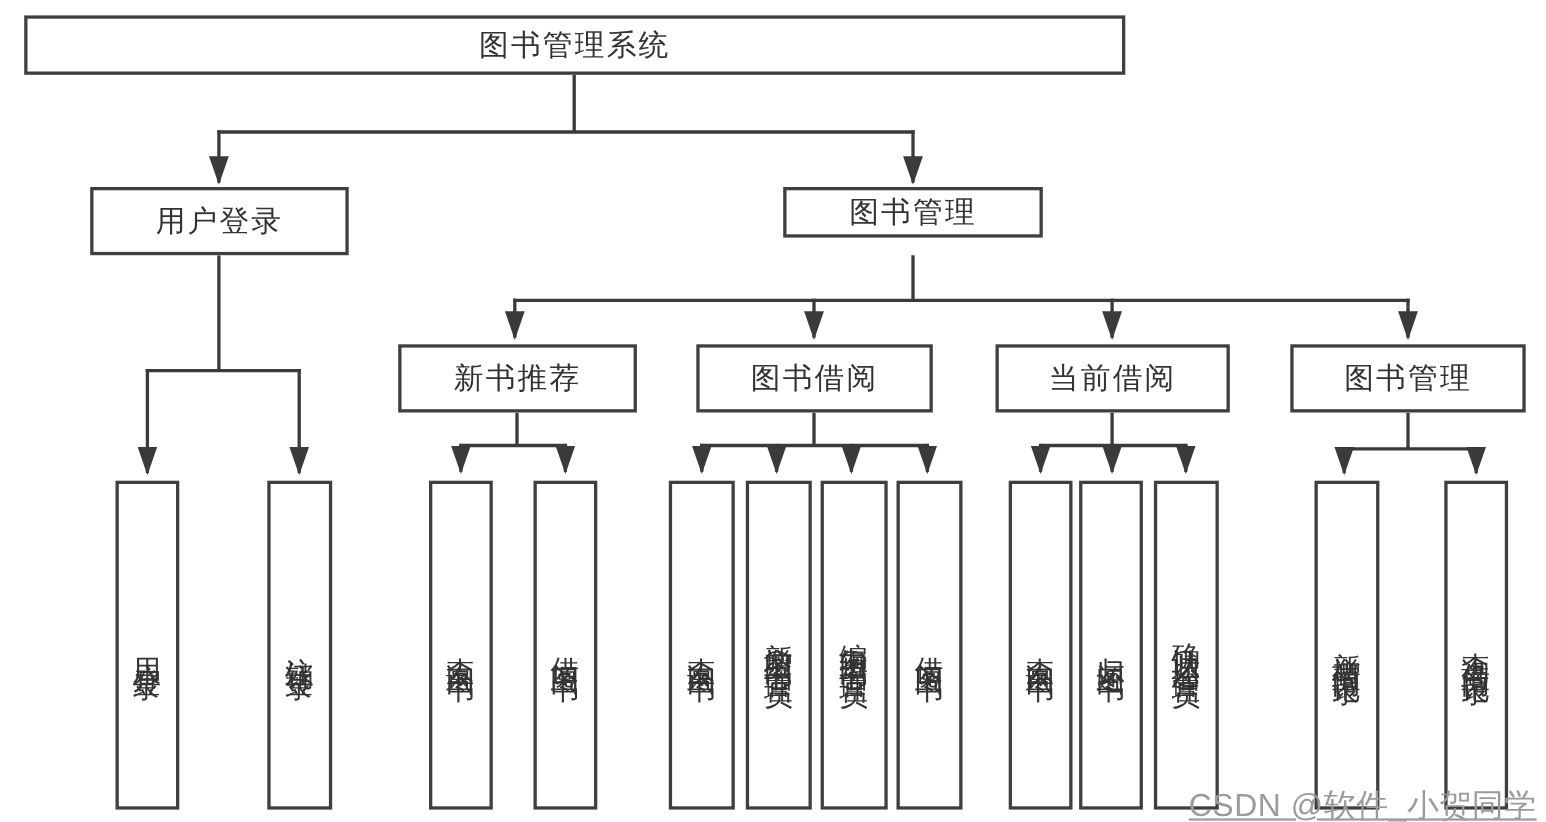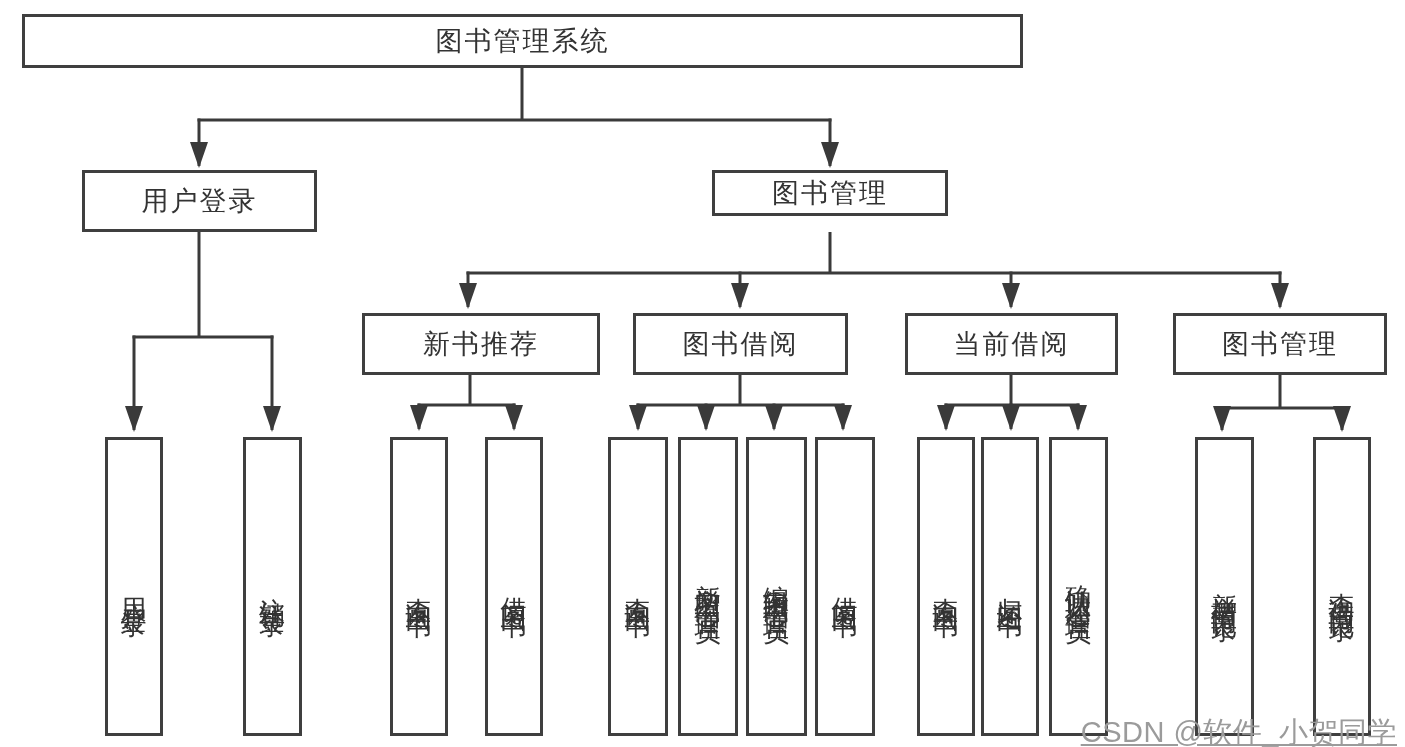--- a/index.html
+++ b/index.html
@@ -44,21 +44,21 @@
     writing-mode: vertical-rl;
     font-size: 26px;
     letter-spacing: 5px;
     color: #333333;
     line-height: 1;
   }
   
   .n-root           { left: 22px;   top: 14px;  width: 1001px; height: 54px; }
   .n-user-login     { left: 82px;   top: 170px; width: 235px;  height: 62px; }
   .n-book-mgmt      { left: 712px;  top: 170px; width: 236px;  height: 46px; }
-  .n-new-books      { left: 362px;  top: 313px; width: 238px;  height: 62px; }
+  .n-new-books      { left: 362px;  top: 313px; width: 217px;  height: 62px; }
   .n-book-borrow    { left: 633px;  top: 313px; width: 215px;  height: 62px; }
   .n-current-borrow { left: 905px;  top: 313px; width: 213px;  height: 62px; }
   .n-borrow-records { left: 1173px; top: 313px; width: 214px;  height: 62px; }
   
   .n-user-login-leaf { left: 105px;  width: 58px; }
   .n-logout-leaf     { left: 243px;  width: 59px; }
   .n-nb-query        { left: 390px;  width: 58px; }
   .n-nb-borrow       { left: 485px;  width: 58px; }
   .n-bb-query        { left: 608px;  width: 60px; }
   .n-bb-add          { left: 678px;  width: 60px; }

